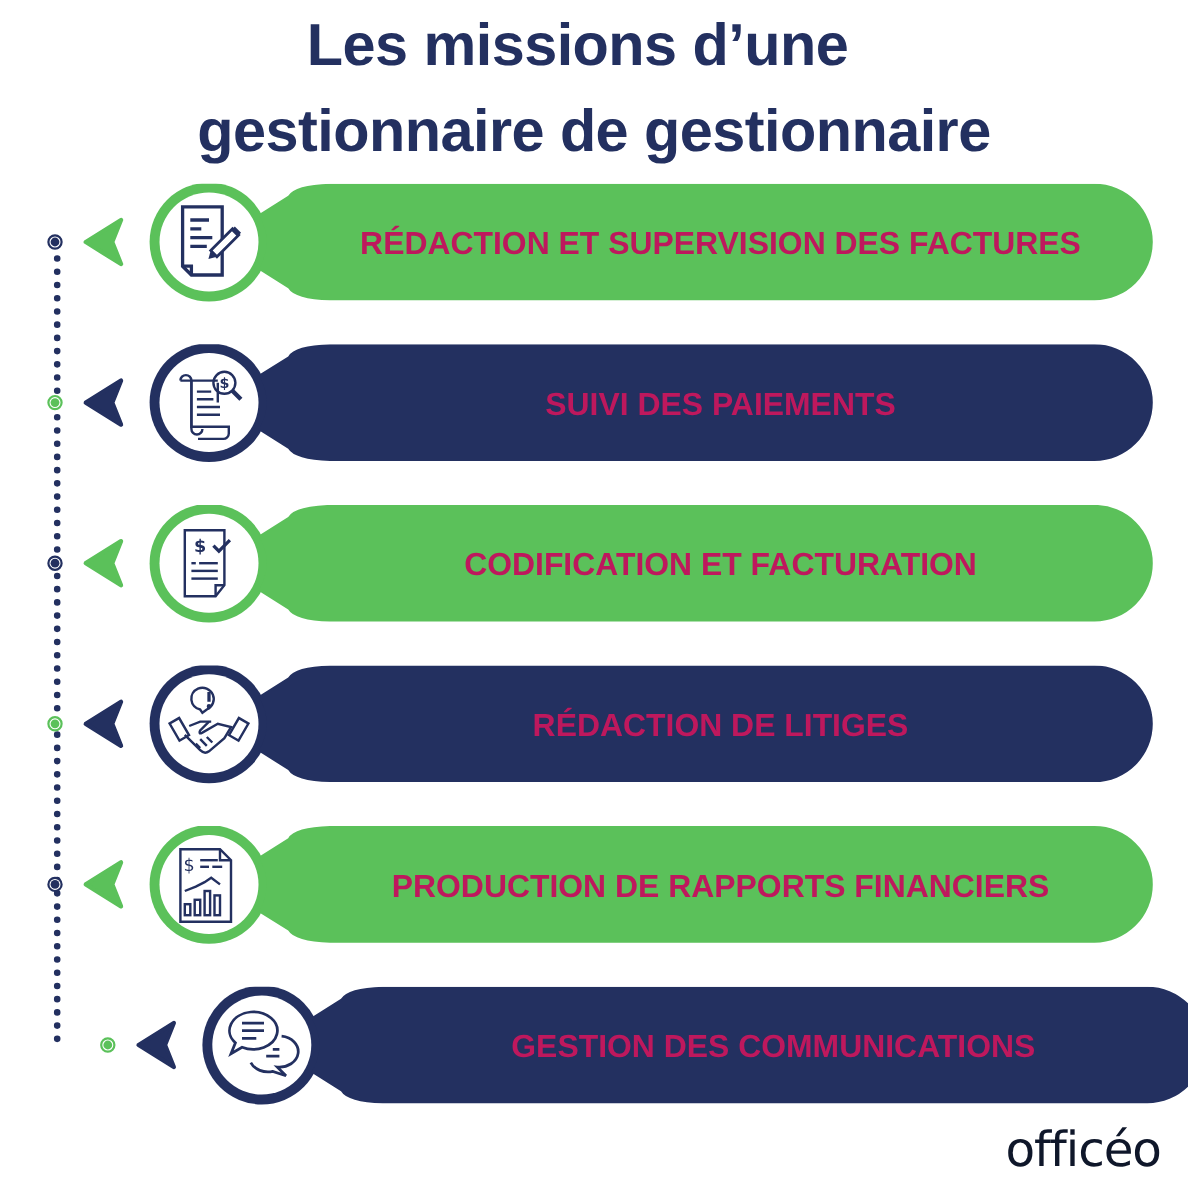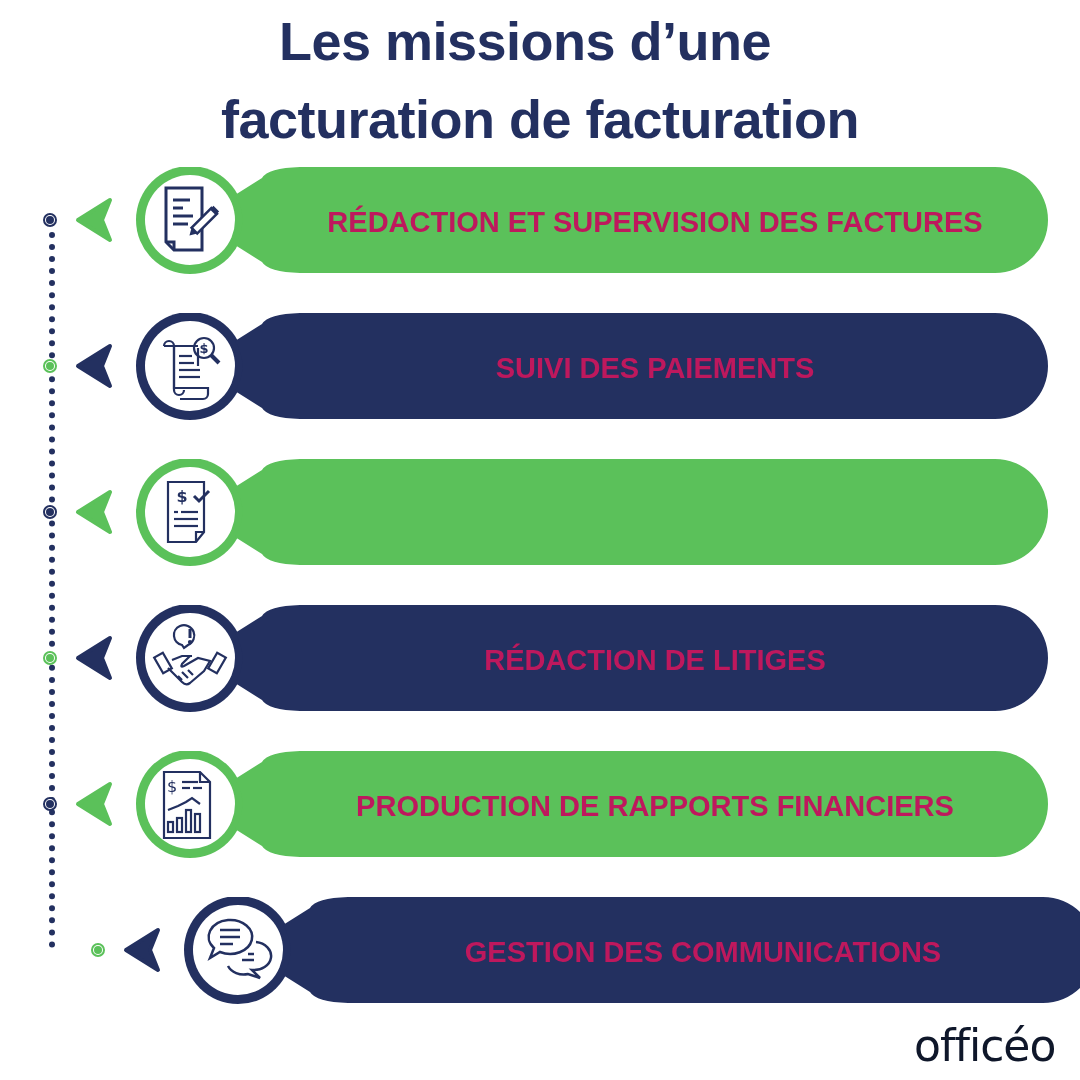--- a/index.html
+++ b/index.html
@@ -12,21 +12,21 @@
   .dot::after{content:"";position:absolute;left:1px;top:1px;width:8px;height:8px;border-radius:50%;}
   .svgshape{position:absolute;left:0;top:0;}
   .label{position:absolute;left:270px;width:770px;top:0;height:110px;display:flex;align-items:center;justify-content:center;color:#be185d;font-weight:bold;font-size:29px;letter-spacing:0;}
   .logo{position:absolute;left:914px;top:1020px;color:#0f172a;font-size:44px;font-family:"DejaVu Sans",sans-serif;font-weight:normal;letter-spacing:-1px;}
 </style>
 <style>.row:nth-child(1) .dot::after{background:#233060;}</style><style>.row:nth-child(2) .dot::after{background:#5bc15a;}</style><style>.row:nth-child(3) .dot::after{background:#233060;}</style><style>.row:nth-child(4) .dot::after{background:#5bc15a;}</style><style>.row:nth-child(5) .dot::after{background:#233060;}</style><style>.row:nth-child(6) .dot::after{background:#5bc15a;}</style></head>
 <body>
 
 <div class="title">
   <span class="l1">Les missions d’une</span>
-  <span>facturation de facturation</span>
+  <span>gestionnaire de gestionnaire</span>
 </div>
 
 <div class="timeline"></div>
 
 <div id="rows">
     <div class="row" style="top: 167px;">
     <svg class="svgshape" width="1080" height="110" viewBox="0 0 1080 110">
       <path d="M78 53 L110 33 L102 53 L110 73 Z" fill="#5bc15a" stroke="#5bc15a" stroke-width="4" stroke-linejoin="round"></path>
       <circle cx="190" cy="53" r="54" fill="#5bc15a"></circle>
       <path d="M 235 28 Q 250 53 235 78 L 262 95 Q 268 105 300 106 L 995 106 A 53 53 0 0 0 995 0 L 300 0 Q 268 1 262 11 Z" fill="#5bc15a"></path>
@@ -88,20 +88,21 @@
       <line x1="24" y1="40" x2="28" y2="40"></line>
             <line x1="31" y1="40" x2="48" y2="40"></line>
             <line x1="24" y1="47" x2="48" y2="47"></line>
             <line x1="24" y1="54" x2="48" y2="54"></line>
       <path d="M44 24 l5 5 l10 -10" stroke-width="3"></path>
           </g>
       <text x="32" y="30" text-anchor="middle" font-family="DejaVu Sans, sans-serif" font-size="16" font-weight="bold" fill="#233060">$</text>
         </g>
     </svg>
     <div class="dot" style="border-color: rgb(35, 48, 96); --c: #233060;"></div>
+    <div class="label">CODIFICATION ET FACTURATION</div>
     </div>
     <div class="row" style="top: 605px;">
     <svg class="svgshape" width="1080" height="110" viewBox="0 0 1080 110">
       <path d="M78 53 L110 33 L102 53 L110 73 Z" fill="#233060" stroke="#233060" stroke-width="4" stroke-linejoin="round"></path>
       <circle cx="190" cy="53" r="54" fill="#233060"></circle>
       <path d="M 235 28 Q 250 53 235 78 L 262 95 Q 268 105 300 106 L 995 106 A 53 53 0 0 0 995 0 L 300 0 Q 268 1 262 11 Z" fill="#233060"></path>
       <circle cx="190" cy="53" r="45" fill="#fff"></circle>
       <g transform="translate(150,13)">
           <g fill="none" stroke="#233060" stroke-width="2.2">
       <path d="M30 8 a10 10 0 1 1 8 19 l-4 3 l-2 -3 a10 10 0 0 1 -2 -19z"></path>

